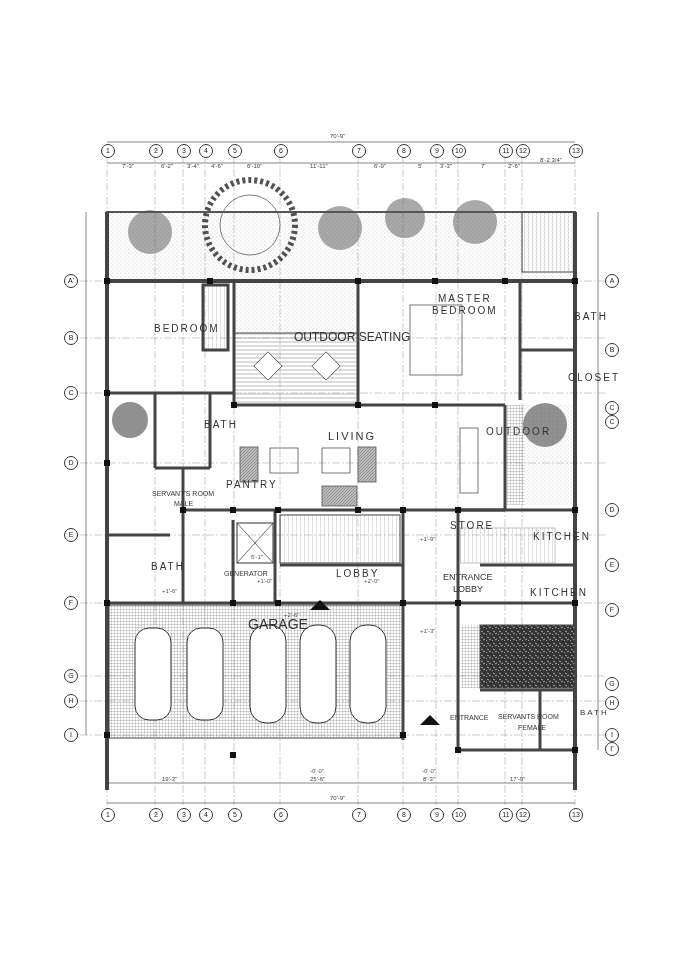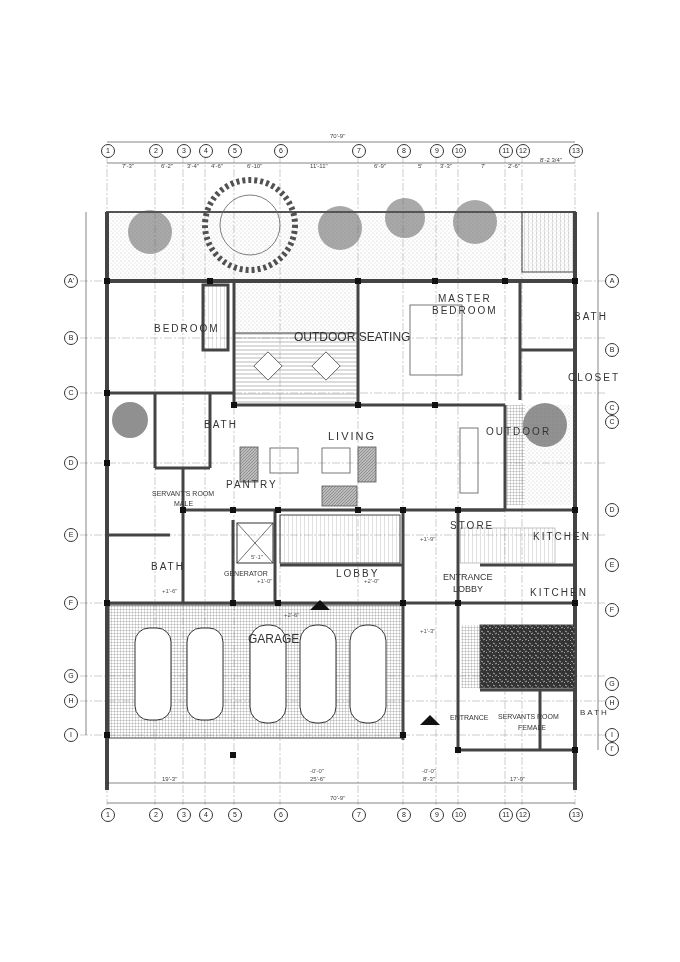--- a/index.html
+++ b/index.html
@@ -300,21 +300,21 @@
 <div class="lbl" style="left:116px;top:490px;font-size:7px;letter-spacing:0">SERVANT'S ROOM</div>
 <div class="lbl" style="left:138px;top:500px;font-size:7px;letter-spacing:0">MALE</div>
 <div class="lbl" style="left:414px;top:520px;font-size:10px">STORE</div>
 <div class="lbl" style="left:497px;top:531px;font-size:10px">KITCHEN</div>
 <div class="lbl" style="left:115px;top:561px;font-size:10px">BATH</div>
 <div class="lbl" style="left:188px;top:570px;font-size:7px;letter-spacing:0">GENERATOR</div>
 <div class="lbl" style="left:300px;top:568px;font-size:10px">LOBBY</div>
 <div class="lbl" style="left:407px;top:572px;font-size:9px;letter-spacing:0">ENTRANCE</div>
 <div class="lbl" style="left:417px;top:584px;font-size:9px;letter-spacing:0">LOBBY</div>
 <div class="lbl" style="left:494px;top:587px;font-size:10px">KITCHEN</div>
-<div class="lbl" style="left:212px;top:632px;font-size:12px;letter-spacing:0">GARAGE</div>
+<div class="lbl" style="left:212px;top:616px;font-size:14px;letter-spacing:0">GARAGE</div>
 <div class="lbl" style="left:414px;top:714px;font-size:7px;letter-spacing:0">ENTRANCE</div>
 <div class="lbl" style="left:462px;top:713px;font-size:7px;letter-spacing:0">SERVANTS ROOM</div>
 <div class="lbl" style="left:482px;top:724px;font-size:7px;letter-spacing:0">FEMALE</div>
 <div class="lbl" style="left:544px;top:708px;font-size:8px">BATH</div>
 
 <div class="lbl-sm" style="left:420px;top:536px">+1'-9"</div>
 <div class="lbl-sm" style="left:420px;top:628px">+1'-3"</div>
 <div class="lbl-sm" style="left:257px;top:578px">+1'-0"</div>
 <div class="lbl-sm" style="left:364px;top:578px">+2'-0"</div>
 <div class="lbl-sm" style="left:162px;top:588px">+1'-6"</div>

